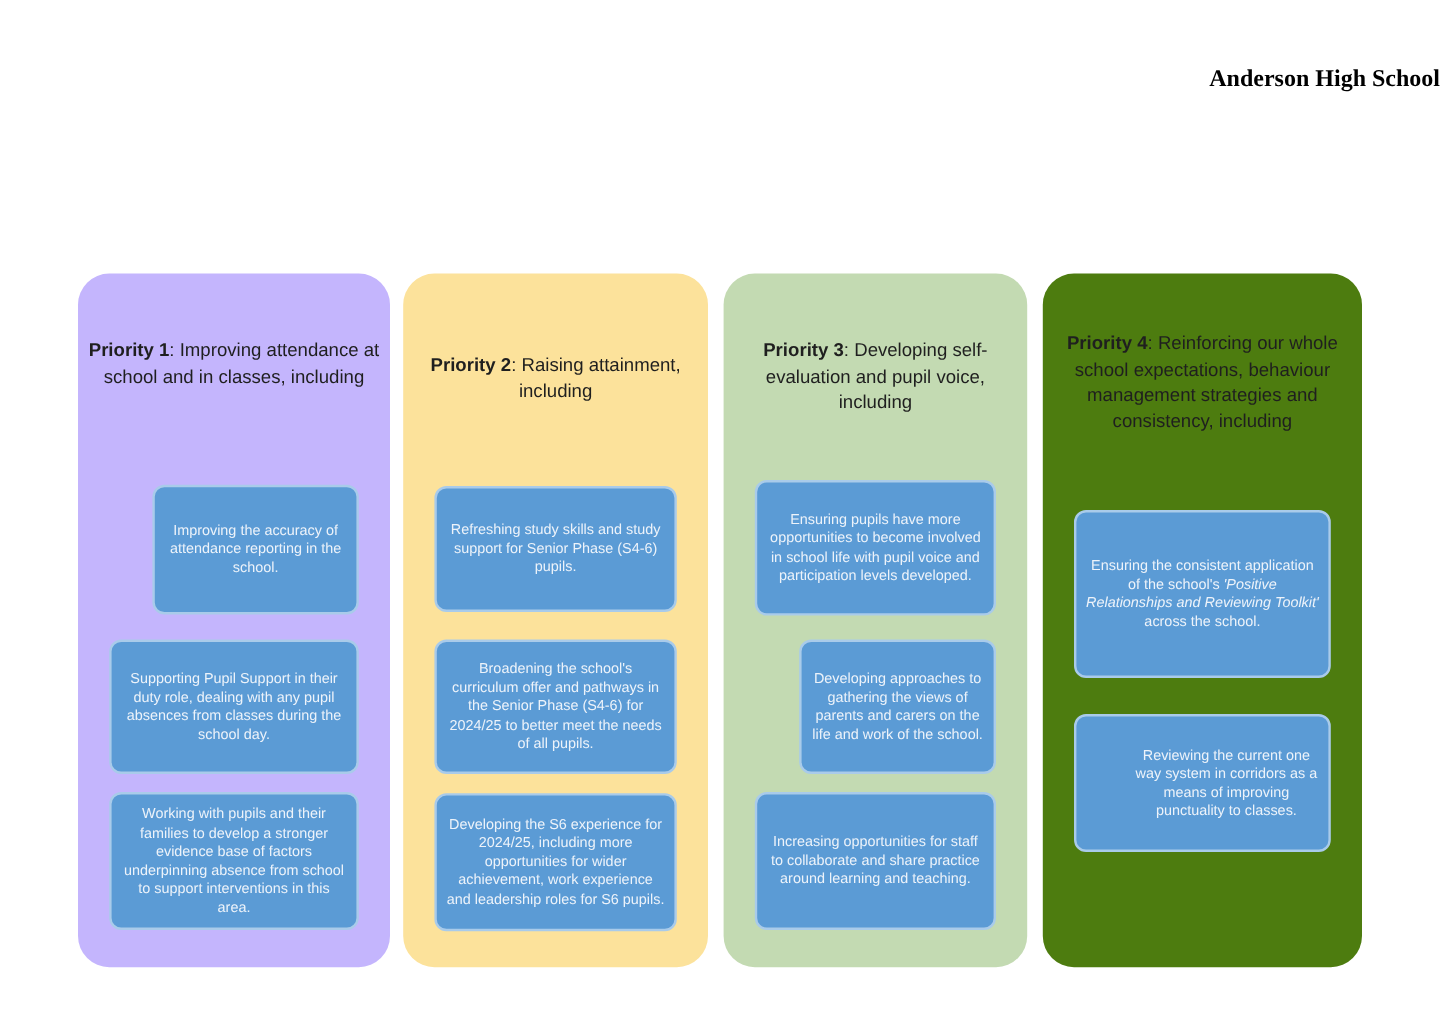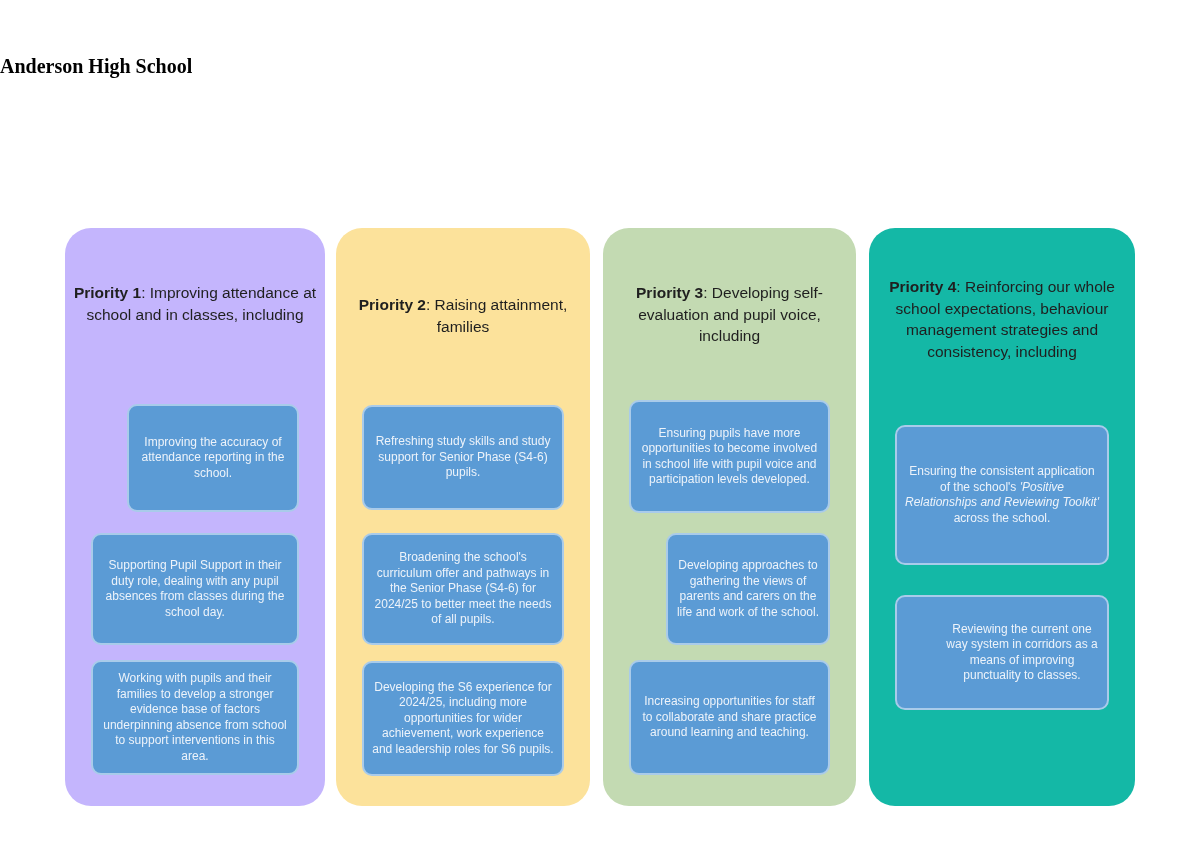--- a/index.html
+++ b/index.html
@@ -5,21 +5,21 @@
   html, body { margin: 0; padding: 0; }
   body {
     width: 1200px; height: 849px;
     background: #ffffff;
     font-family: "Liberation Sans", sans-serif;
     position: relative;
     overflow: hidden;
   }
   .title-block {
     position: absolute; top: 52px; left: 0; width: 1200px;
-    text-align: left;
+    text-align: right;
     font-family: "Liberation Serif", serif;
     font-weight: bold;
     font-size: 20px;
     line-height: 29px;
     color: #000000;
   }
   .board { position: absolute; top: 0; left: 0; width: 1200px; height: 849px; }
   .col {
     position: absolute; top: 228px; height: 578px;
     border-radius: 26px;
@@ -82,21 +82,21 @@
       </div>
     <div class="card" style="background: rgb(91, 155, 213);">
         <span>Supporting Pupil Support in their duty role, dealing with any pupil absences from classes during the school day.</span>
       </div>
     <div class="card" style="background: rgb(91, 155, 213);">
         <span>Working with pupils and their families to develop a stronger evidence base of factors underpinning absence from school to support interventions in this area.</span>
       </div>
   </div>
 
   <div class="col col-2" style="background: rgb(252, 226, 155);">
-    <div class="col-header"><b>Priority 2</b><span>: Raising attainment, families</span></div>
+    <div class="col-header"><b>Priority 2</b><span>: Raising attainment, including</span></div>
     <div class="card" style="background: rgb(91, 155, 213);">
         <span>Refreshing study skills and study support for Senior Phase (S4-6) pupils.</span>
       </div>
     <div class="card" style="background: rgb(91, 155, 213);">
         <span>Broadening the school's curriculum offer and pathways in the Senior Phase (S4-6) for 2024/25 to better meet the needs of all pupils.</span>
       </div>
     <div class="card" style="background: rgb(91, 155, 213);">
         <span>Developing the S6 experience for 2024/25, including more opportunities for wider achievement, work experience and leadership roles for S6 pupils.</span>
       </div>
   </div>
@@ -107,21 +107,21 @@
         <span>Ensuring pupils have more opportunities to become involved in school life with pupil voice and participation levels developed.</span>
       </div>
     <div class="card" style="background: rgb(91, 155, 213);">
         <span>Developing approaches to gathering the views of parents and carers on the life and work of the school.</span>
       </div>
     <div class="card" style="background: rgb(91, 155, 213);">
         <span>Increasing opportunities for staff to collaborate and share practice around learning and teaching.</span>
       </div>
   </div>
 
-  <div class="col col-4" style="background: #14b8a6;">
+  <div class="col col-4" style="background: #4d7c0f;">
     <div class="col-header"><b>Priority 4</b><span>: Reinforcing our whole school expectations, behaviour management strategies and consistency, including</span></div>
     <div class="card" style="background: rgb(91, 155, 213);">
         <span><span>Ensuring the consistent application of the school's </span><span class="it">'Positive Relationships and Reviewing Toolkit'</span><span> across the school.</span></span>
       </div>
     <div class="card" style="background: rgb(91, 155, 213);">
         <span>Reviewing the current one way system in corridors as a means of improving punctuality to classes.</span>
       </div>
   </div>
 
 </div>

